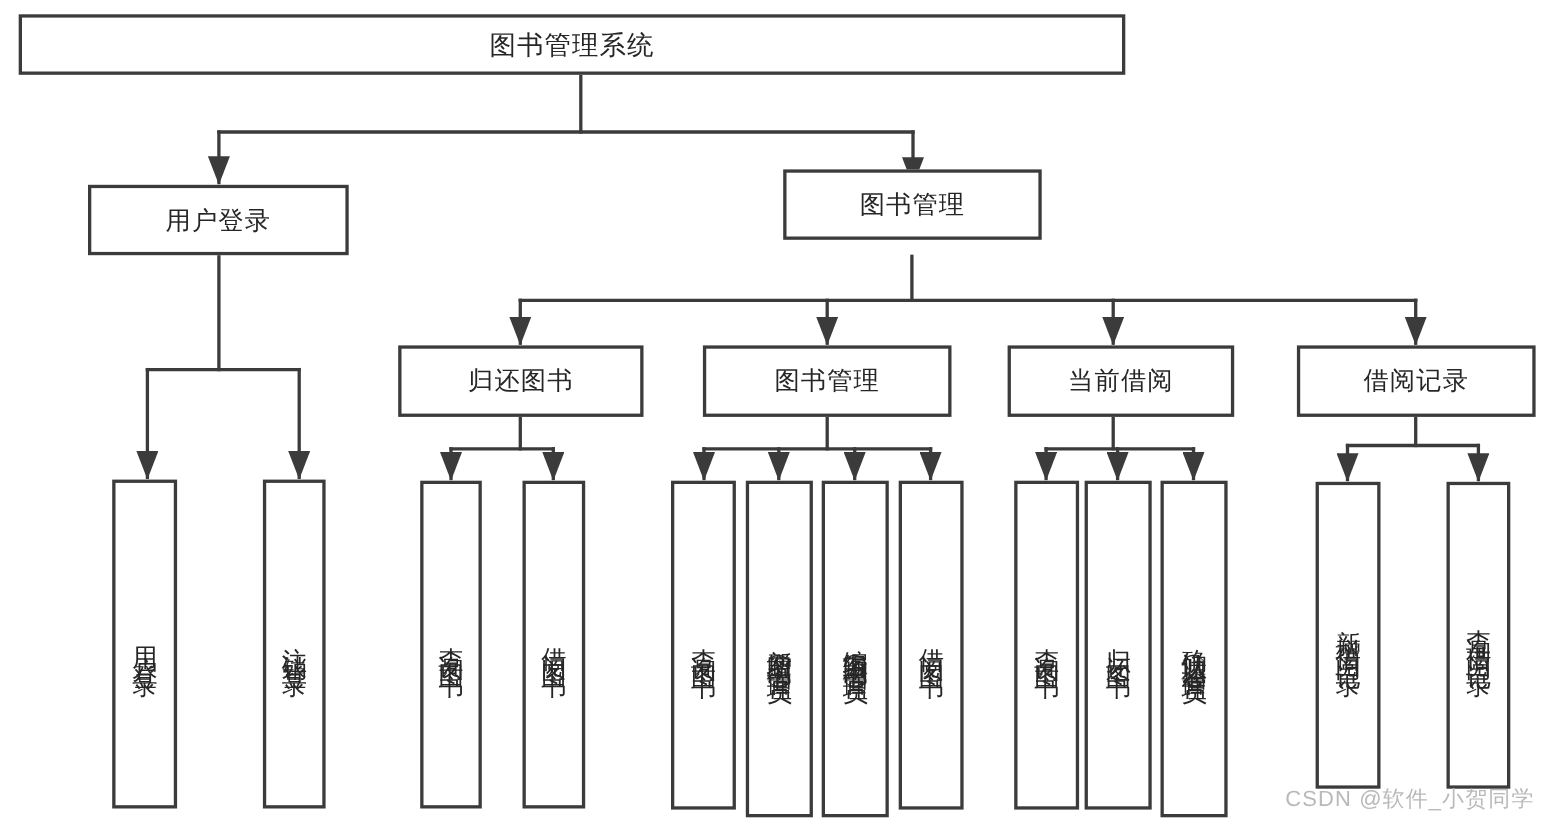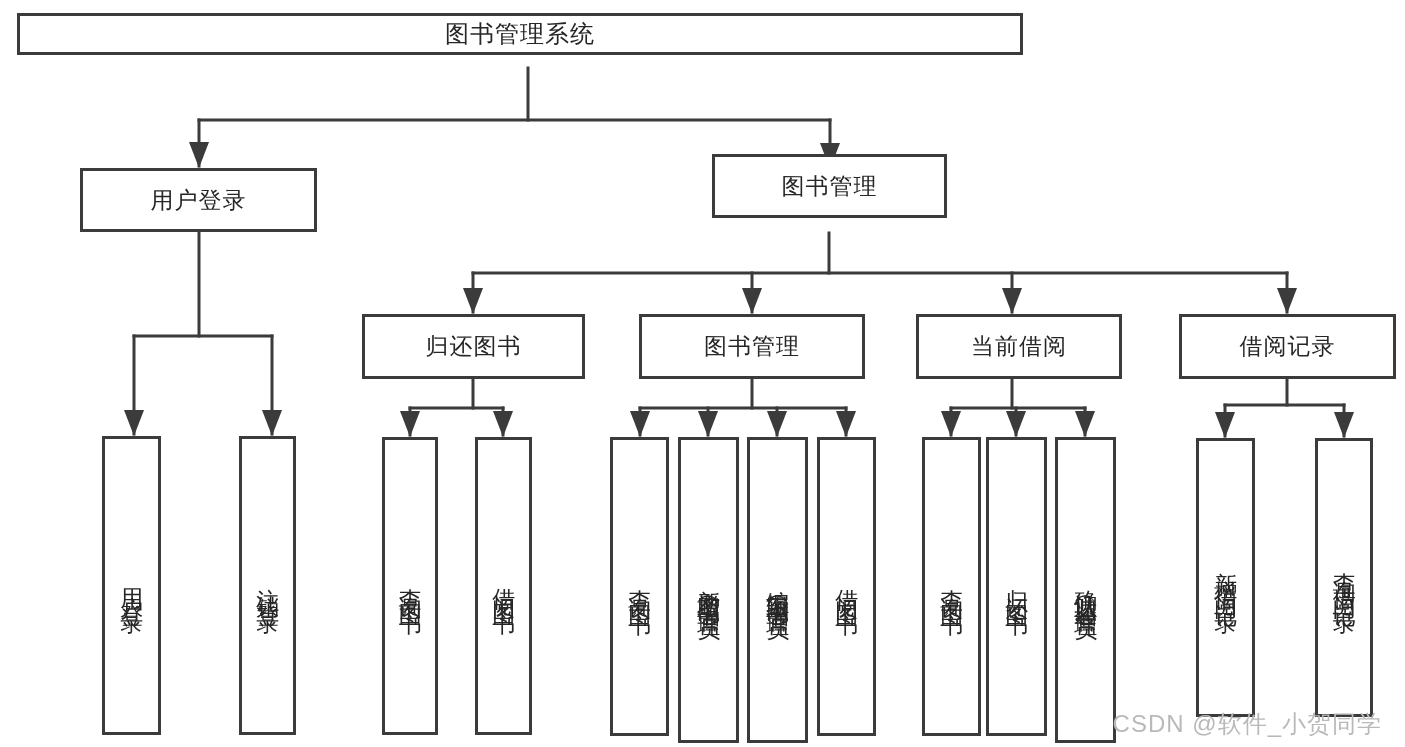--- a/index.html
+++ b/index.html
@@ -27,23 +27,23 @@
   .v-box{
     writing-mode:vertical-rl;
     text-orientation:mixed;
     font-size:23px;
     letter-spacing:8px;
     line-height:1.1;
   }
   .v-box.long{letter-spacing:4px;}
   .watermark{
     position:absolute;
-    right:23px;
+    right:10px;
     bottom:7px;
-    font-size:24px;
+    font-size:20px;
     color:#b9b9b9;
     letter-spacing:1px;
     z-index:5;
     white-space:nowrap;
   }
   svg line{stroke:#3b3b3b;stroke-width:3;stroke-linecap:square;}
   svg .arrowhead{fill:#3b3b3b;}
 </style>
 </head>
 <body>
@@ -91,21 +91,21 @@
     <line x1="951" y1="408" x2="951" y2="435" marker-end="url(#arrow)"></line>
     <line x1="1016" y1="408" x2="1016" y2="435" marker-end="url(#arrow)"></line>
     <line x1="1085" y1="408" x2="1085" y2="435" marker-end="url(#arrow)"></line>
 
     <line x1="1287" y1="379" x2="1287" y2="405"></line>
     <line x1="1225" y1="405" x2="1344" y2="405"></line>
     <line x1="1225" y1="405" x2="1225" y2="436" marker-end="url(#arrow)"></line>
     <line x1="1344" y1="405" x2="1344" y2="436" marker-end="url(#arrow)"></line>
   </svg>
 
-  <div class="node h-box root-box" style="left:17px;top:13px;width:1006px;height:42px">图书管理系统</div>
+  <div class="node h-box root-box" style="left:17px;top:13px;width:1006px;height:55px">图书管理系统</div>
 
   <div class="node h-box" style="left:80px;top:168px;width:237px;height:64px">用户登录</div>
   <div class="node h-box" style="left:712px;top:154px;width:235px;height:64px">图书管理</div>
 
   <div class="node h-box" style="left:362px;top:314px;width:223px;height:65px">归还图书</div>
   <div class="node h-box" style="left:639px;top:314px;width:226px;height:65px">图书管理</div>
   <div class="node h-box" style="left:916px;top:314px;width:206px;height:65px">当前借阅</div>
   <div class="node h-box" style="left:1179px;top:314px;width:217px;height:65px">借阅记录</div>
 
   <div class="node v-box" style="left:102px;top:436px;width:59px;height:299px">用户登录</div>

